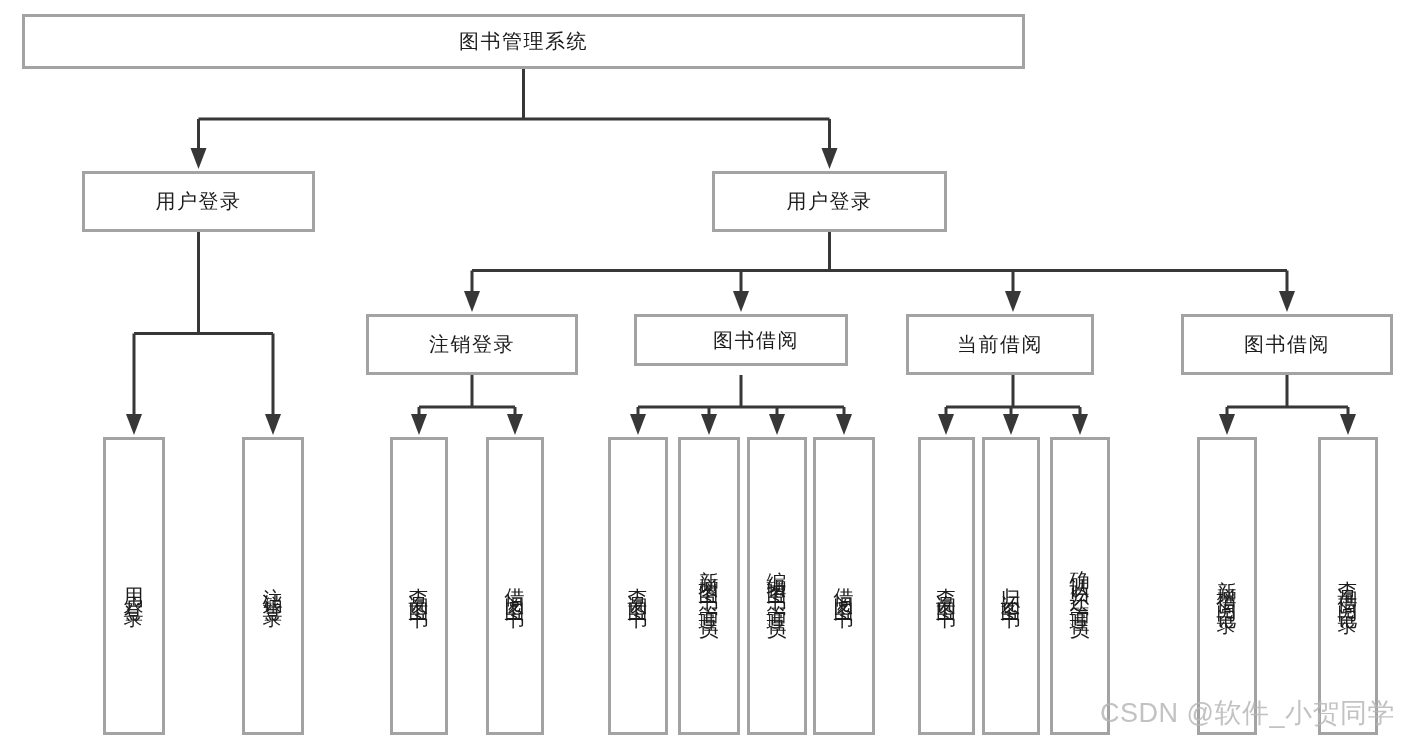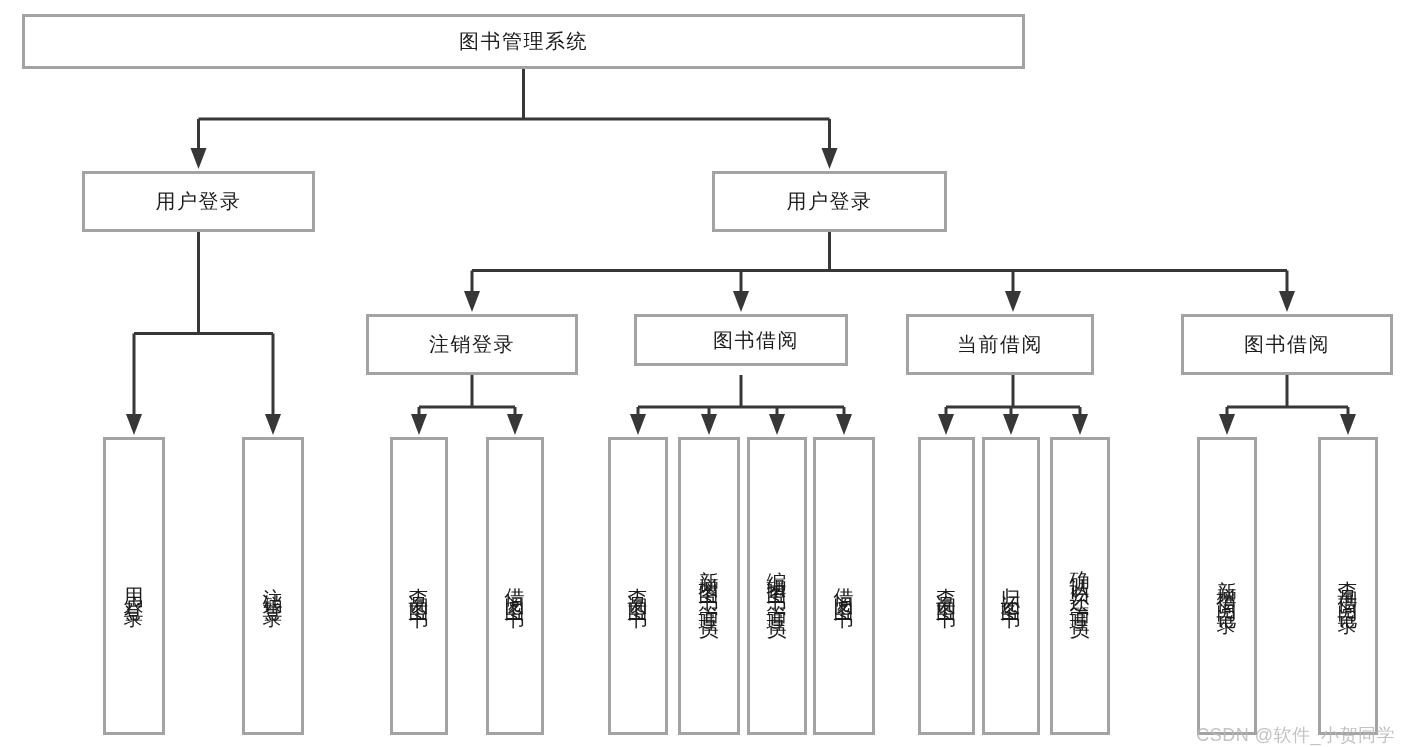--- a/index.html
+++ b/index.html
@@ -13,22 +13,22 @@
     border:3px solid #a3a3a3; background:#ffffff;
     display:flex; align-items:center; justify-content:center;
     font-size:20px; color:#1c1c1c; letter-spacing:1.5px; z-index:1;
     white-space:nowrap;
   }
   .leaf {
     writing-mode:vertical-rl; text-orientation:mixed;
     letter-spacing:0.35em; line-height:1;
   }
   .watermark {
-    position:absolute; right:10px; bottom:0; z-index:5;
-    font-size:18px; color:rgba(183,183,183,0.85); white-space:nowrap;
+    position:absolute; right:10px; bottom:16px; z-index:5;
+    font-size:27px; color:rgba(183,183,183,0.85); white-space:nowrap;
     letter-spacing:0.5px;
   }
 </style>
 </head>
 <body>
 
 <div class="stage">
 
   <svg class="wires" width="1405" height="747" viewBox="0 0 1405 747">
     <g stroke="#373737" stroke-width="3" fill="none">

